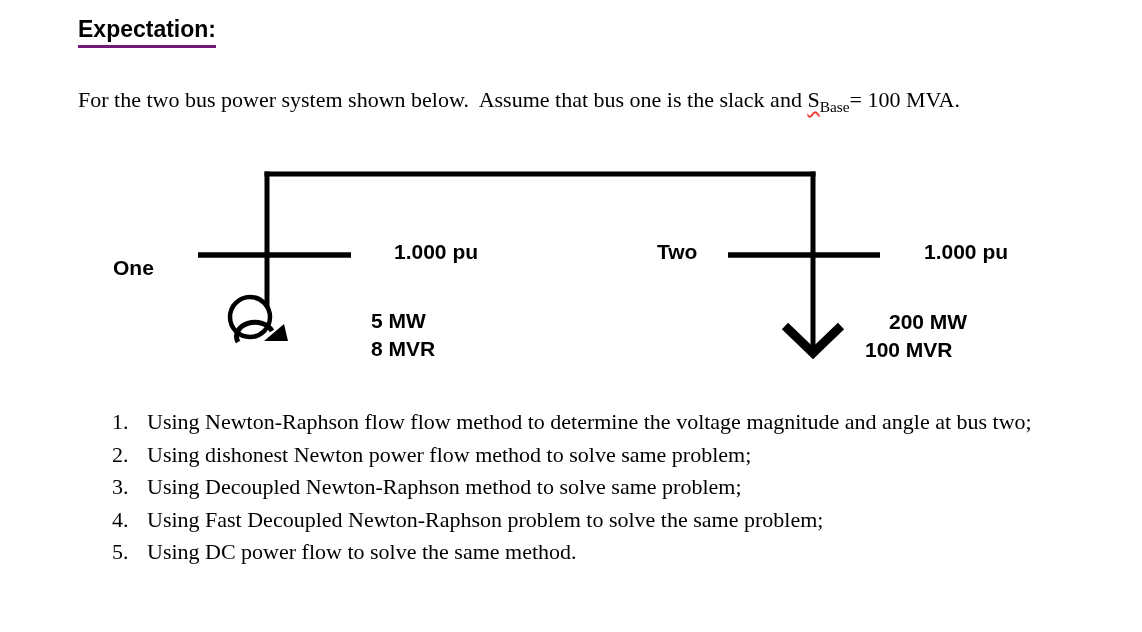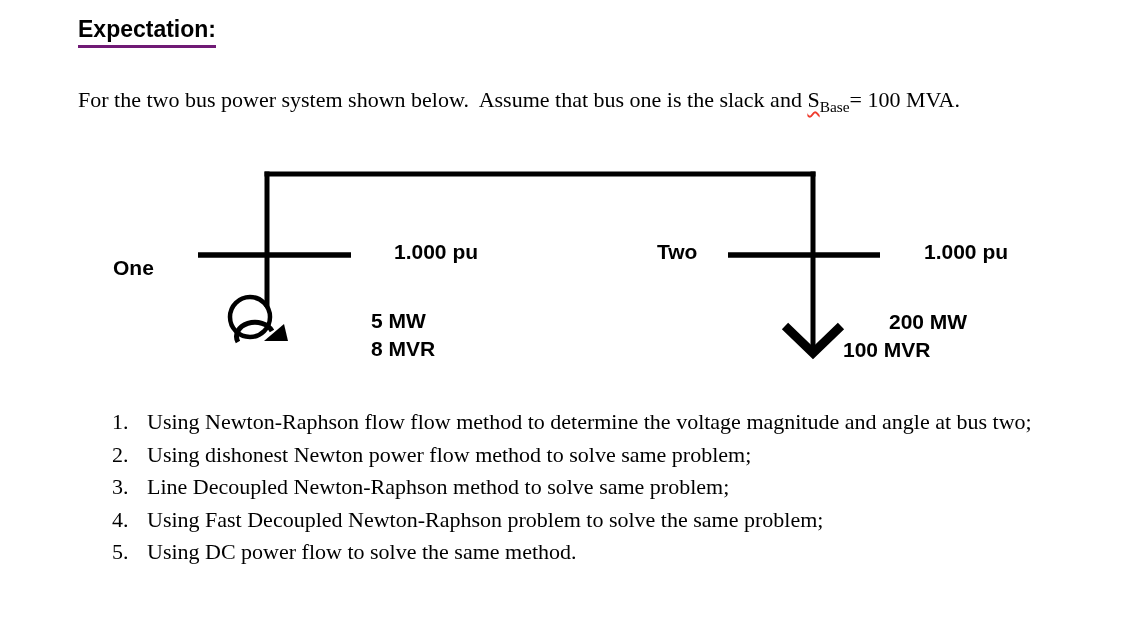--- a/index.html
+++ b/index.html
@@ -104,34 +104,34 @@
 
 
   <div class="abs sansb" style="top:256px;left:113px;">One</div>
   <div class="abs sansb" style="top:240px;left:394px;">1.000 pu</div>
   <div class="abs sansb" style="top:309px;left:371px;">5 MW</div>
   <div class="abs sansb" style="top:337px;left:371px;">8 MVR</div>
 
   <div class="abs sansb" style="top:240px;left:657px;">Two</div>
   <div class="abs sansb" style="top:240px;left:924px;">1.000 pu</div>
   <div class="abs sansb" style="top:310px;left:853px;margin-left:36px;">200 MW</div>
-  <div class="abs sansb" style="top:338px;left:843px;">100 MVR</div>
+  <div class="abs sansb" style="top:338px;left:865px;">100 MVR</div>
 
   <ol id="tasks" class="abs serif">
     <li>
       <span class="num">1.</span>
       <span class="txt">Using Newton-Raphson flow flow method to determine the voltage magnitude and angle at bus two;</span>
     </li>
     <li>
       <span class="num">2.</span>
       <span class="txt">Using dishonest Newton power flow method to solve same problem;</span>
     </li>
     <li>
       <span class="num">3.</span>
-      <span class="txt">Line Decoupled Newton-Raphson method to solve same problem;</span>
+      <span class="txt">Using Decoupled Newton-Raphson method to solve same problem;</span>
     </li>
     <li>
       <span class="num">4.</span>
       <span class="txt">Using Fast Decoupled Newton-Raphson problem to solve the same problem;</span>
     </li>
     <li>
       <span class="num">5.</span>
       <span class="txt">Using DC power flow to solve the same method.</span>
     </li>
   </ol>

